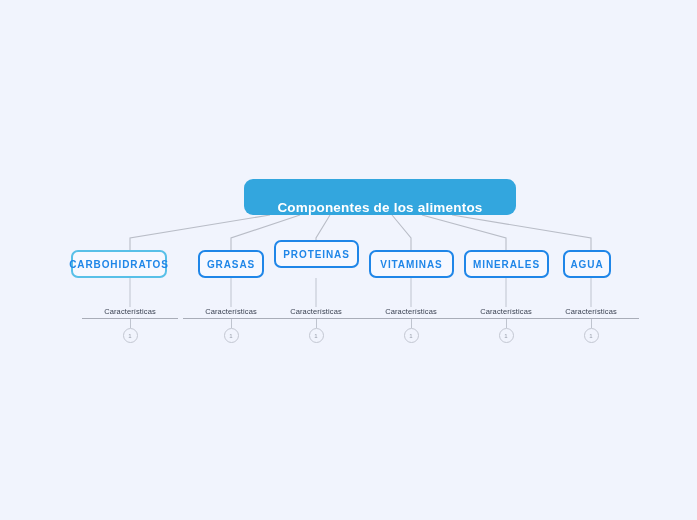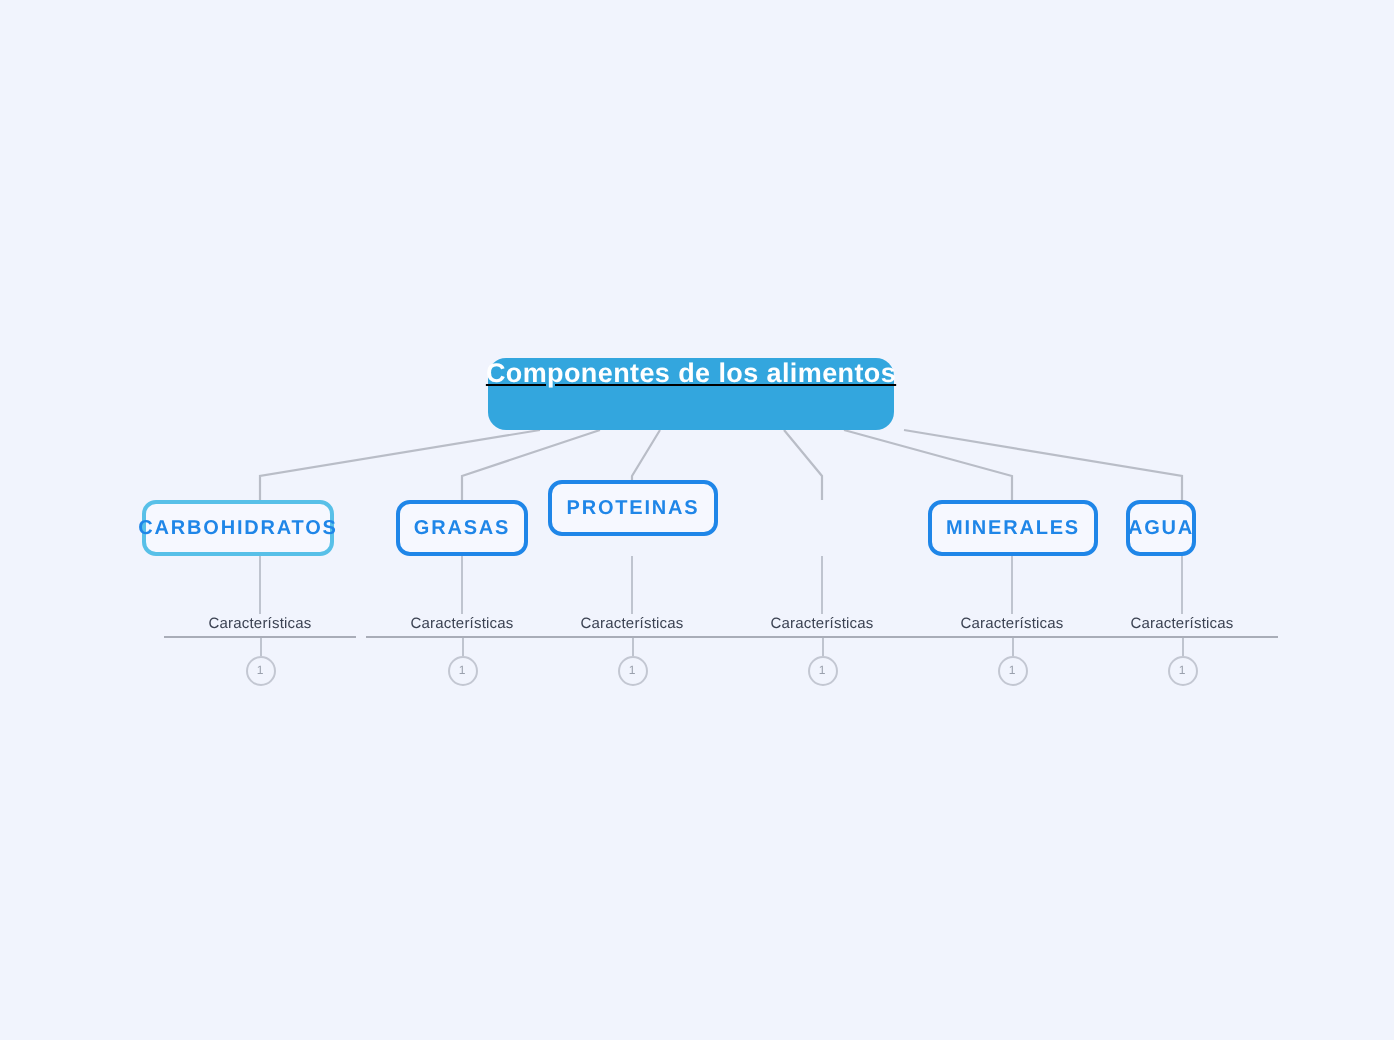--- a/index.html
+++ b/index.html
@@ -26,30 +26,29 @@
     left: 0;
     top: 0;
     width: 697px;
     height: 520px;
     pointer-events: none;
   }
   .root-node {
     position: absolute;
     left: 244px;
     top: 179px;
-    width: 203px;
+    width: 272px;
     height: 36px;
     background: #33a6de;
     border-radius: 9px;
     display: flex;
-    align-items: flex-start;
+    align-items: flex-end;
     justify-content: center;
     box-sizing: border-box;
     z-index: 5;
-    text-decoration: underline;
   }
   .root-node-label {
     color: #ffffff;
     font-size: 13.5px;
     font-weight: bold;
     letter-spacing: 0.2px;
     white-space: nowrap;
   }
   .branch-node {
     position: absolute;
@@ -143,24 +142,27 @@
 
   <div class="branch-node accent-light" style="left:71px; top:250px; width:96px;">
     <span class="branch-node-label">CARBOHIDRATOS</span>
   </div>
   <div class="branch-node" style="left:198px; top:250px; width:66px;">
     <span class="branch-node-label">GRASAS</span>
   </div>
   <div class="branch-node" style="left:274px; top:240px; width:85px;">
     <span class="branch-node-label">PROTEINAS</span>
   </div>
+  <div class="branch-node" style="left:369px; top:250px; width:85px;">
+    <span class="branch-node-label">VITAMINAS</span>
+  </div>
   <div class="branch-node" style="left:464px; top:250px; width:85px;text-align:right;">
     <span class="branch-node-label">MINERALES</span>
   </div>
-  <div class="branch-node" style="left:563px; top:250px; width:35px;">
+  <div class="branch-node" style="left:563px; top:250px; width:48px;">
     <span class="branch-node-label">AGUA</span>
   </div>
 
   <div class="leaf-group" style="left:82px; top:307px; width:96px;">
     <span class="leaf-label">Características</span>
     <div class="leaf-underline" style="width:96px;"></div>
     <div class="leaf-stem"></div>
     <div class="leaf-badge">
       <span class="leaf-badge-text">1</span>
     </div>

